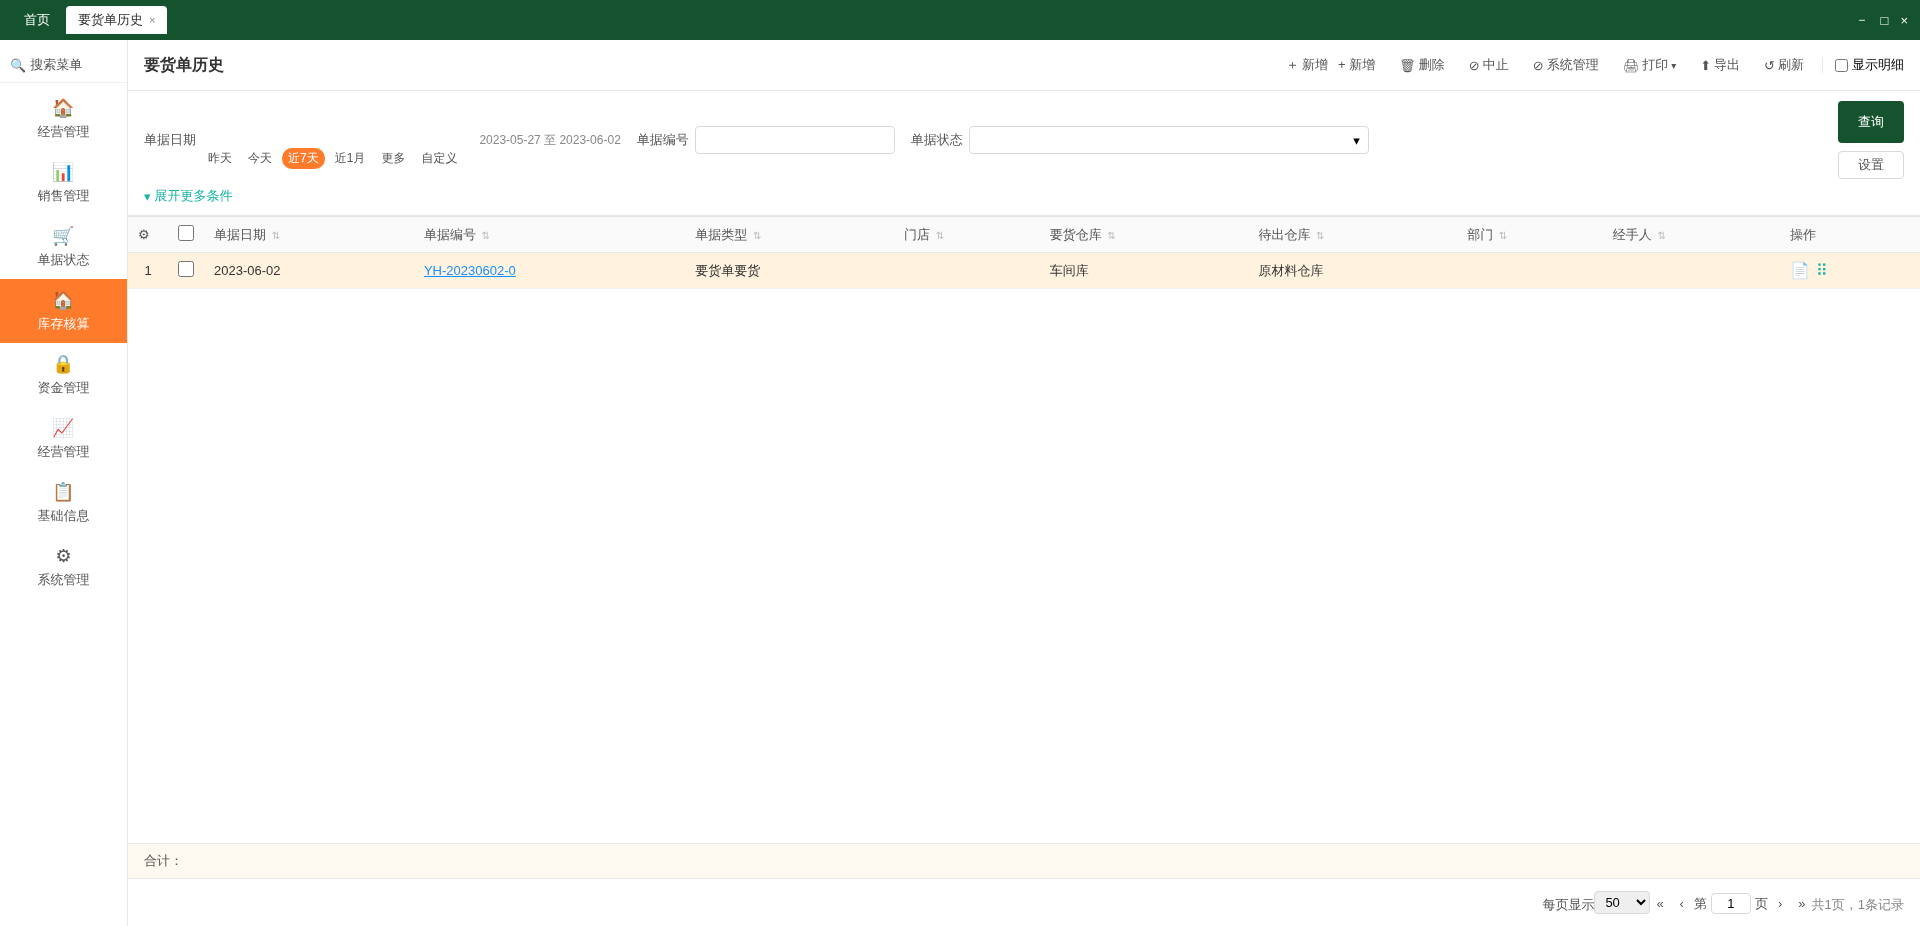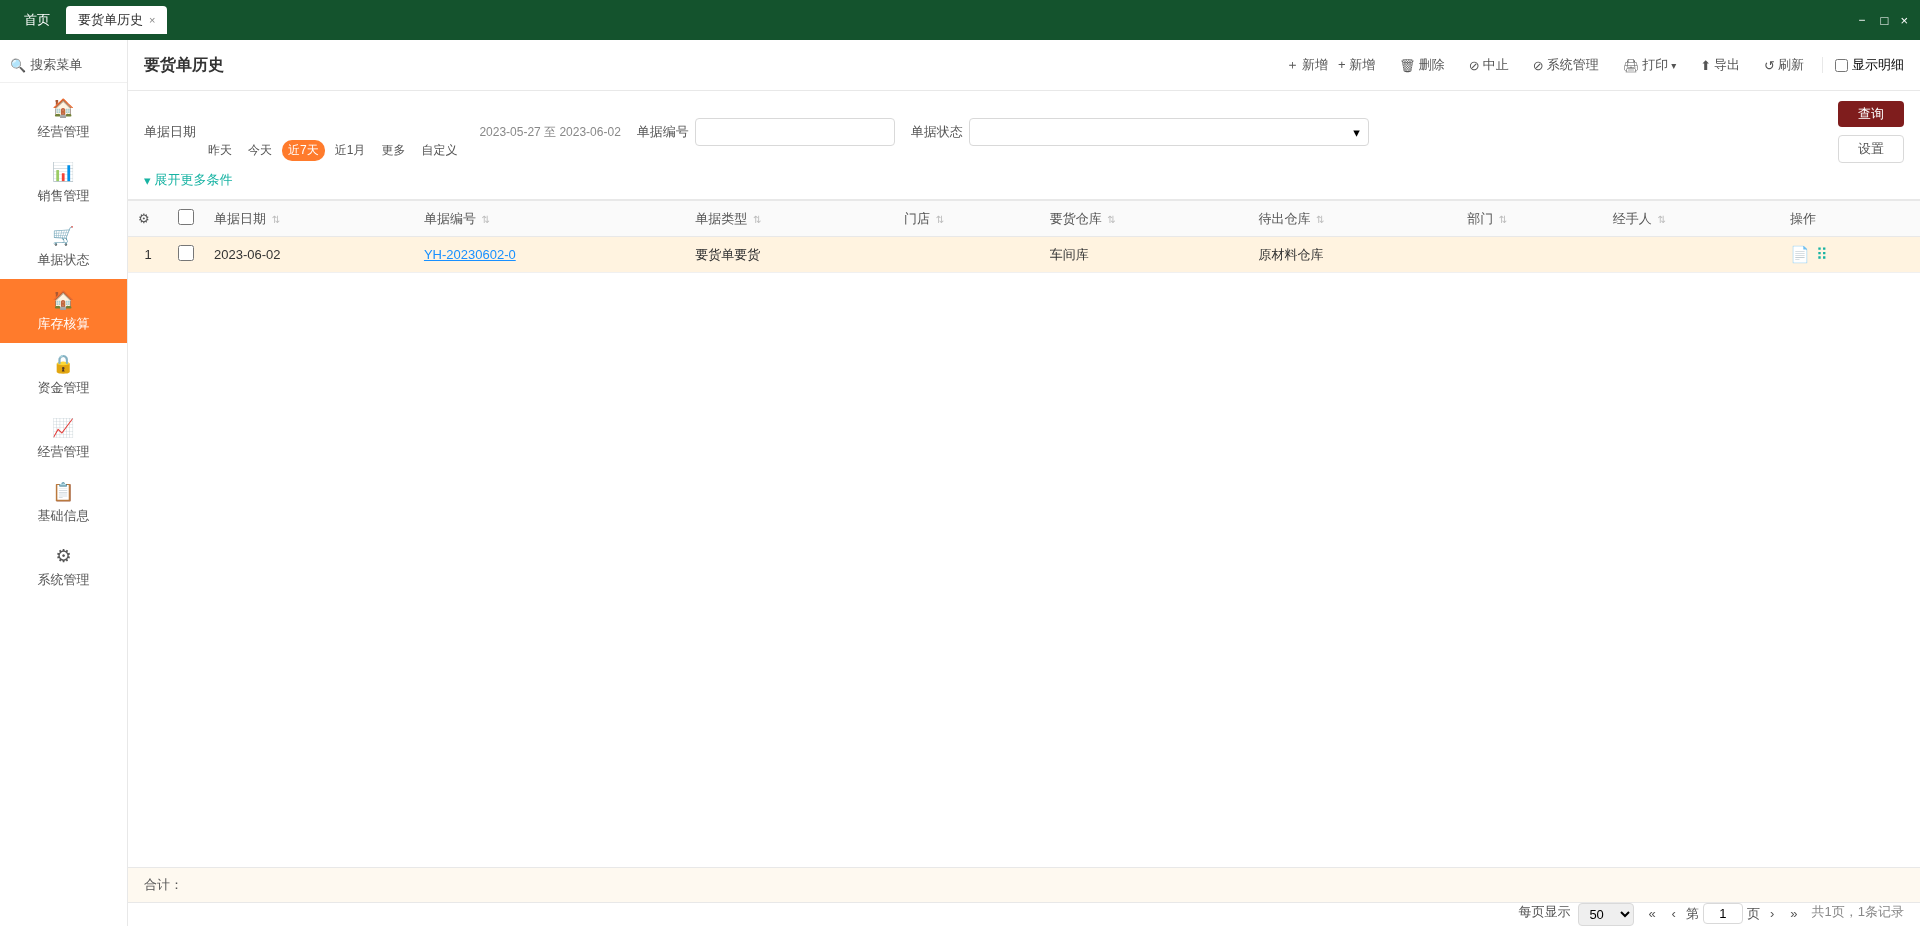--- a/index.html
+++ b/index.html
@@ -78,22 +78,22 @@
       justify-content: space-between; cursor: pointer;
     }
     .expand-more {
       display: flex; align-items: center; gap: 4px; color: #17b3a3; cursor: pointer;
       font-size: 13px; margin-top: 8px;
     }
 
     
     .action-btns { display: flex; gap: 8px; flex-direction: column; }
     .btn-query {
-      background: #7f1d1d; color: #fff; border: none; border-radius: 4px;
-      padding: 4px 20px; cursor: pointer; font-size: 13px;
+      background: #14532d; color: #fff; border: none; border-radius: 4px;
+      padding: 12px 20px; cursor: pointer; font-size: 13px;
     }
     .btn-settings {
       background: #fff; color: #555; border: 1px solid #d9d9d9; border-radius: 4px;
       padding: 4px 16px; cursor: pointer; font-size: 13px;
     }
 
     
     .table-section { flex: 1; overflow: auto; background: #fff; margin: 0; }
     .data-table { width: 100%; border-collapse: collapse; }
     .data-table th {
@@ -113,22 +113,22 @@
 
     
     .footer-summary {
       background: #fef9f0; border-top: 1px solid #e8e8e8; padding: 8px 16px;
       display: flex; align-items: center; flex-shrink: 0;
     }
     .summary-label { color: #555; font-size: 13px; }
 
     
     .pagination {
-      background: #fff; border-top: 1px solid #e8e8e8; padding: 0 16px;
-      display: flex; align-items: flex-start; justify-content: flex-end; gap: 8px; flex-shrink: 0;
+      background: #fff; border-top: 1px solid #e8e8e8; padding: 12px 16px;
+      display: flex; align-items: flex-end; justify-content: flex-end; flex-shrink: 0;
     }
     .page-label { color: #555; font-size: 13px; }
     .page-select {
       border: 1px solid #d9d9d9; border-radius: 4px; padding: 2px 6px;
       font-size: 13px; cursor: pointer;
     }
     .page-nav { display: flex; align-items: center; gap: 4px; }
     .page-btn { cursor: pointer; color: #555; padding: 2px 6px; font-size: 13px; }
     .page-input {
       border: 1px solid #d9d9d9; border-radius: 4px; padding: 2px 6px; width: 40px;

